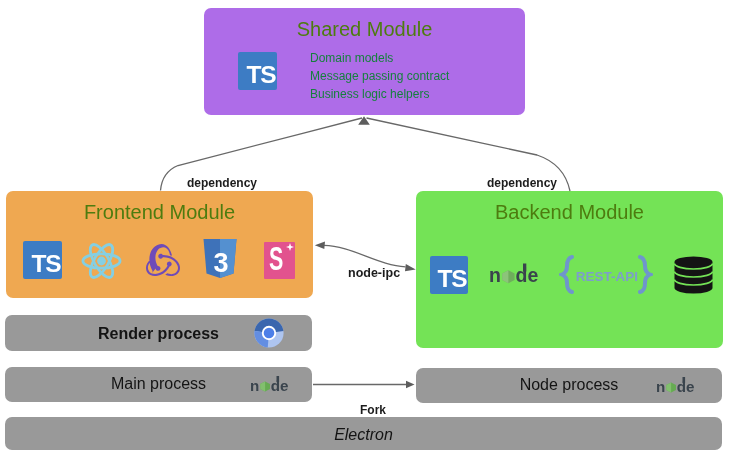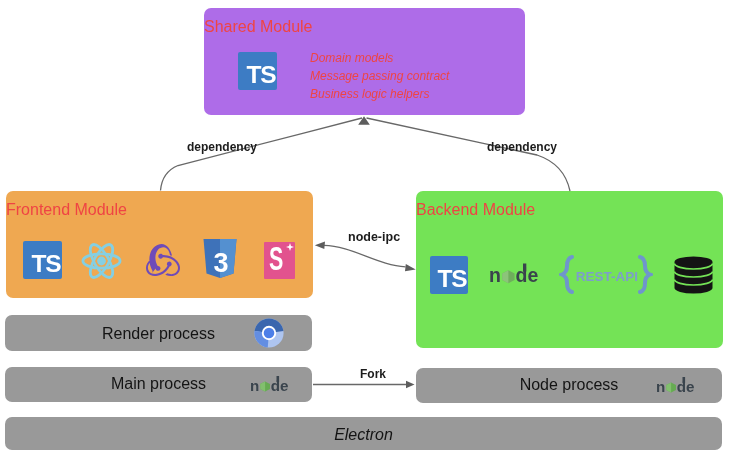--- a/index.html
+++ b/index.html
@@ -1,22 +1,22 @@
 <!DOCTYPE html>
 <html><head>
 <meta charset="utf-8">
 <style>
 html,body{margin:0;padding:0;background:#ffffff;}
 #stage{position:relative;width:730px;height:460px;overflow:hidden;
   font-family:"Liberation Sans",sans-serif;color:#111;}
 .abs{position:absolute;}
 .box{position:absolute;border-radius:7px;}
-.title{position:absolute;font-size:16px;text-align:left;white-space:nowrap;color:#ef4444;}
+.title{position:absolute;font-size:20px;text-align:center;white-space:nowrap;color:#4d7c0f;}
 .rowtxt{position:absolute;font-size:16px;text-align:center;white-space:nowrap;color:#141414;}
-.lbl{position:absolute;font-size:12px;font-weight:bold;color:#1c1c1c;white-space:nowrap;}
+.lbl{position:absolute;font-size:12px;font-weight:bold;color:#1c1c1c;white-space:nowrap;margin-top:36px;}
 </style>
 </head>
 <body>
 <div id="stage">
 
   <div class="box" style="left:204px;top:8px;width:321px;height:107px;background:#ae6ce8;"></div>
   <div class="box" style="left:6px;top:191px;width:307px;height:107px;background:#efa851;"></div>
   <div class="box" style="left:416px;top:191px;width:307px;height:157px;background:#74e356;"></div>
   <div class="box" style="left:5px;top:315px;width:307px;height:36px;background:#999999;"></div>
   <div class="box" style="left:5px;top:367px;width:307px;height:35px;background:#999999;"></div>
@@ -34,30 +34,30 @@
       <path d="M 364,116.2 L 358.2,124.8 L 369.8,124.8 Z"></path>
       <path d="M 314.8,245.2 L 325,241.6 L 324.3,248.9 Z"></path>
       <path d="M 415.7,269.6 L 405.8,263.9 L 405,271.3 Z"></path>
       <path d="M 414.5,384.5 L 406,380.7 L 406,388.3 Z"></path>
     </g>
   </svg>
 
   <div class="title" style="left:204px;top:18px;width:321px;">Shared Module</div>
   <div class="title" style="left:416px;top:201px;width:307px;">Backend Module</div>
   <div class="title" style="left:6px;top:201px;width:307px;">Frontend Module</div>
-  <div class="rowtxt" style="left:5px;top:325px;width:307px;">Render process</div>
+  <div class="rowtxt" style="left:5px;top:325px;width:307px;font-weight:bold;">Render process</div>
   <div class="rowtxt" style="left:5px;top:375px;width:307px;">Main process</div>
   <div class="rowtxt" style="left:416px;top:376px;width:306px;">Node process</div>
   <div class="rowtxt" style="left:5px;top:425.5px;width:717px;font-style:italic;">Electron</div>
   <div class="lbl" style="left:187px;top:139.5px;">dependency</div>
   <div class="lbl" style="left:487px;top:139.5px;">dependency</div>
   <div class="lbl" style="left:340px;top:230px;font-size:12.5px;padding-left:8px;">node-ipc</div>
   <div class="lbl" style="left:352px;top:366.5px;padding-left:8px;">Fork</div>
 
-  <div class="abs" style="left:310px;top:49.2px;font-size:12px;line-height:18px;color:#ef4444;font-style:italic;">
+  <div class="abs" style="left:310px;top:49.2px;font-size:12px;line-height:18px;color:#15803d;">
     Domain models<br>Message passing contract<br>Business logic helpers
   </div>
 
   <div class="abs" style="left:238px;top:52px;width:39px;height:38px;background:#3d7cc4;border-radius:2px;">
     <span style="position:absolute;right:1.5px;bottom:3px;font-size:24.5px;font-weight:bold;color:#fff;letter-spacing:-1.2px;line-height:1;">TS</span>
   </div>
 
   <div class="abs" style="left:23px;top:241px;width:39px;height:38px;background:#3d7cc4;border-radius:2px;">
     <span style="position:absolute;right:1.5px;bottom:3px;font-size:24.5px;font-weight:bold;color:#fff;letter-spacing:-1.2px;line-height:1;">TS</span>
   </div>

